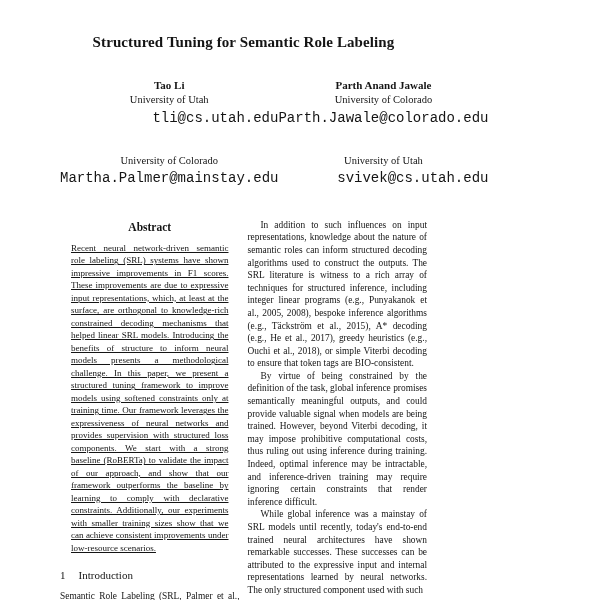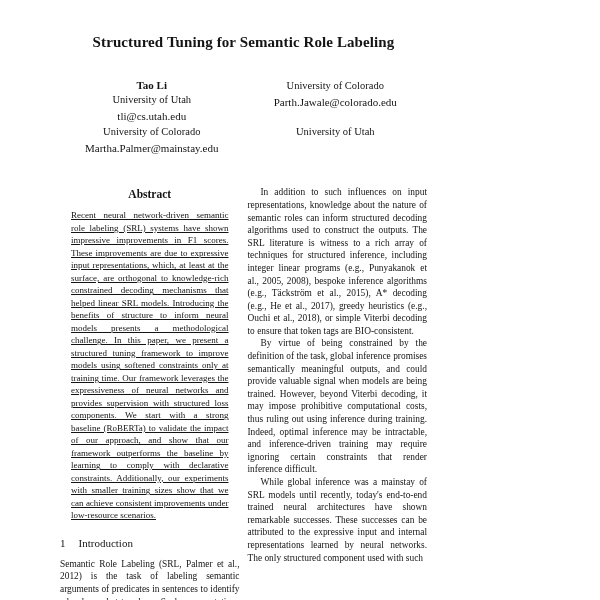--- a/index.html
+++ b/index.html
@@ -23,39 +23,41 @@
   .title {
     font-size: 15px;
     font-weight: bold;
     text-align: center;
     margin: 0 0 27px 0;
     letter-spacing: 0.1px;
   }
   .authors {
     display: grid;
     grid-template-columns: 1fr 1fr;
+    row-gap: 24px;
     margin: 16px 0 30px 0;
   }
   .author { text-align: center; }
   .author .name {
     font-weight: bold;
     font-size: 11px;
     line-height: 1.3;
   }
   .author .affil {
     font-size: 10.5px;
     line-height: 1.3;
     margin-top: 1px;
   }
   .author .email {
-    font-family: Liberation Serif, serif;
-    font-size: 11px;
+    font-family: Liberation Mono, monospace;
+    font-size: 14px;
     line-height: 1.4;
     margin-top: 2px;
     white-space: nowrap;
+    text-align: right;
   }
   .cols {
     display: grid;
     grid-template-columns: 1fr 1fr;
     column-gap: 8px;
   }
   .abstract-heading {
     font-size: 11.5px;
     font-weight: bold;
     text-align: center;
@@ -90,29 +92,31 @@
 
   <h1 class="title">Structured Tuning for Semantic Role Labeling</h1>
 
   <div class="authors">
     <div class="author">
       <div class="name">Tao Li</div>
       <div class="affil">University of Utah</div>
       <div class="email">tli@cs.utah.edu</div>
     </div>
     <div class="author">
+      <div class="name">Parth Anand Jawale</div>
       <div class="affil">University of Colorado</div>
       <div class="email">Parth.Jawale@colorado.edu</div>
     </div>
     <div class="author">
       <div class="affil">University of Colorado</div>
       <div class="email">Martha.Palmer@mainstay.edu</div>
     </div>
     <div class="author">
       <div class="affil">University of Utah</div>
+      <div class="email">svivek@cs.utah.edu</div>
     </div>
   </div>
 
   <div class="cols">
 
     <div class="col left">
       <h2 class="abstract-heading">Abstract</h2>
       <p class="abstract-text">Recent neural network-driven semantic role labeling (SRL) systems have shown impressive improvements in F1 scores. These improvements are due to expressive input representations, which, at least at the surface, are orthogonal to knowledge-rich constrained decoding mechanisms that helped linear SRL models. Introducing the benefits of structure to inform neural models presents a methodological challenge. In this paper, we present a structured tuning framework to improve models using softened constraints only at training time. Our framework leverages the expressiveness of neural networks and provides supervision with structured loss components. We start with a strong baseline (RoBERTa) to validate the impact of our approach, and show that our framework outperforms the baseline by learning to comply with declarative constraints. Additionally, our experiments with smaller training sizes show that we can achieve consistent improvements under low-resource scenarios.</p>
       <h2 class="section-heading">
         <span class="section-number">1</span><span>Introduction</span>

